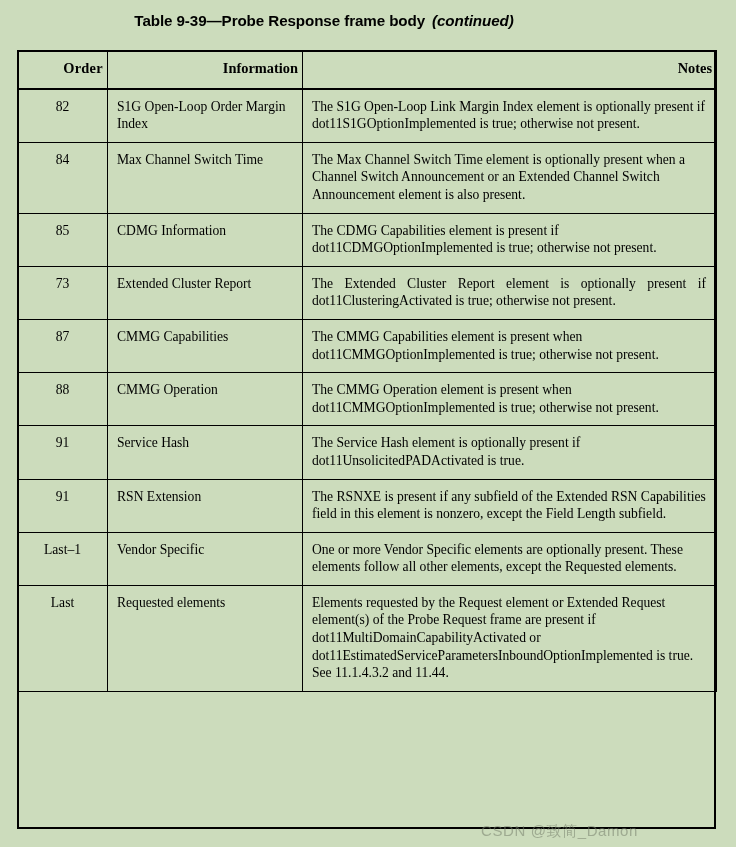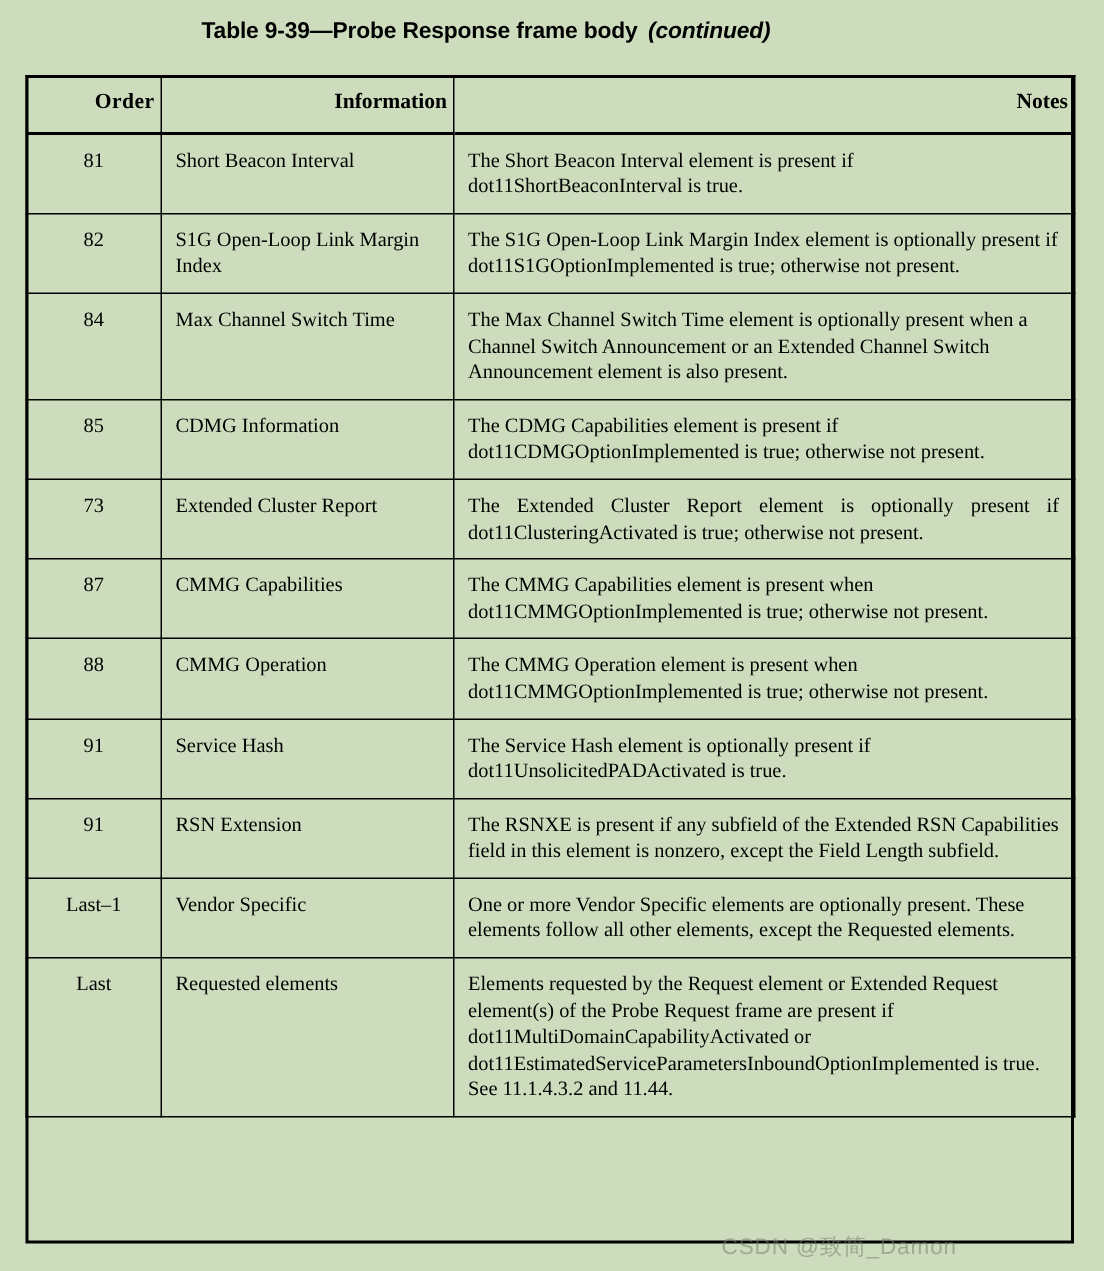--- a/index.html
+++ b/index.html
@@ -132,27 +132,22 @@
       </colgroup>
       <thead>
         <tr>
           <th class="h-order">Order</th>
           <th class="h-info">Information</th>
           <th class="h-notes">Notes</th>
         </tr>
       </thead>
       <tbody id="table-body">
           <tr>
-            <td class="order">81</td>
-            <td class="info">Short Beacon Interval</td>
-            <td class="notes">The Short Beacon Interval element is present if dot11ShortBeaconInterval is true.</td>
-          </tr>
-          <tr>
             <td class="order">82</td>
-            <td class="info">S1G Open-Loop Link Margin Index</td>
+            <td class="info">S1G Open-Loop Order Margin Index</td>
             <td class="notes">The S1G Open-Loop Link Margin Index element is optionally present if dot11S1GOptionImplemented is true; otherwise not present.</td>
           </tr>
           <tr>
             <td class="order">84</td>
             <td class="info">Max Channel Switch Time</td>
             <td class="notes">The Max Channel Switch Time element is optionally present when a Channel Switch Announcement or an Extended Channel Switch Announcement element is also present.</td>
           </tr>
           <tr>
             <td class="order">85</td>
             <td class="info">CDMG Information</td>

